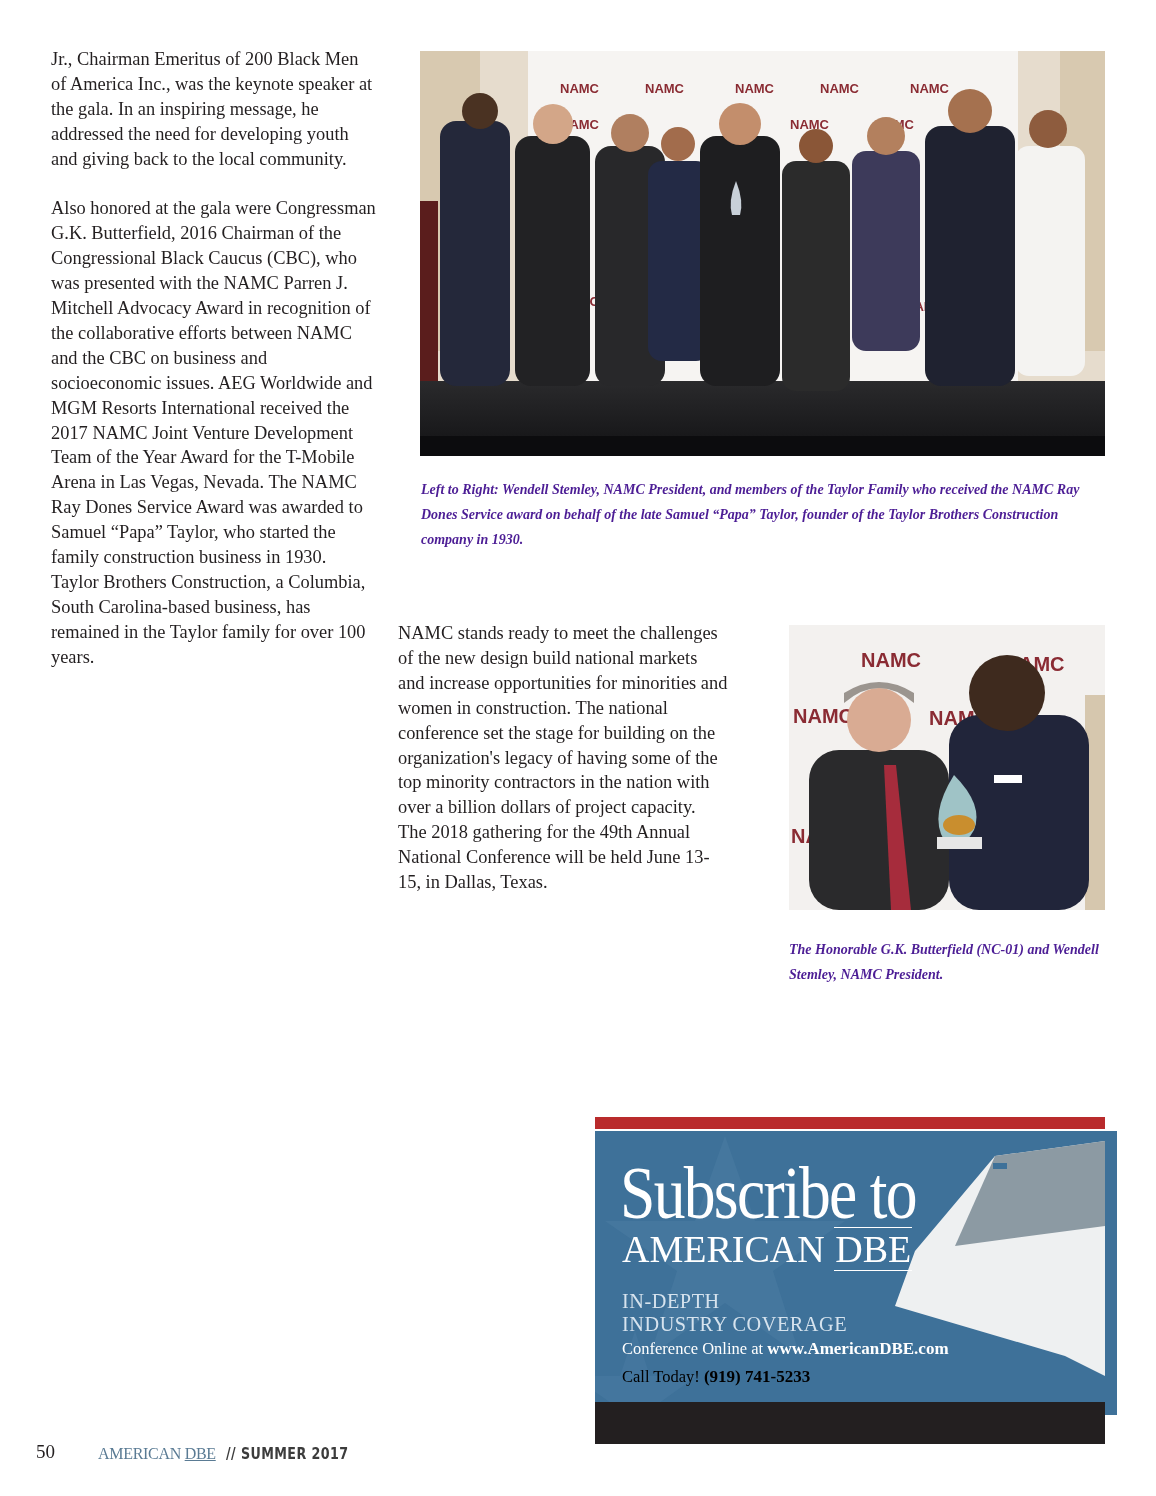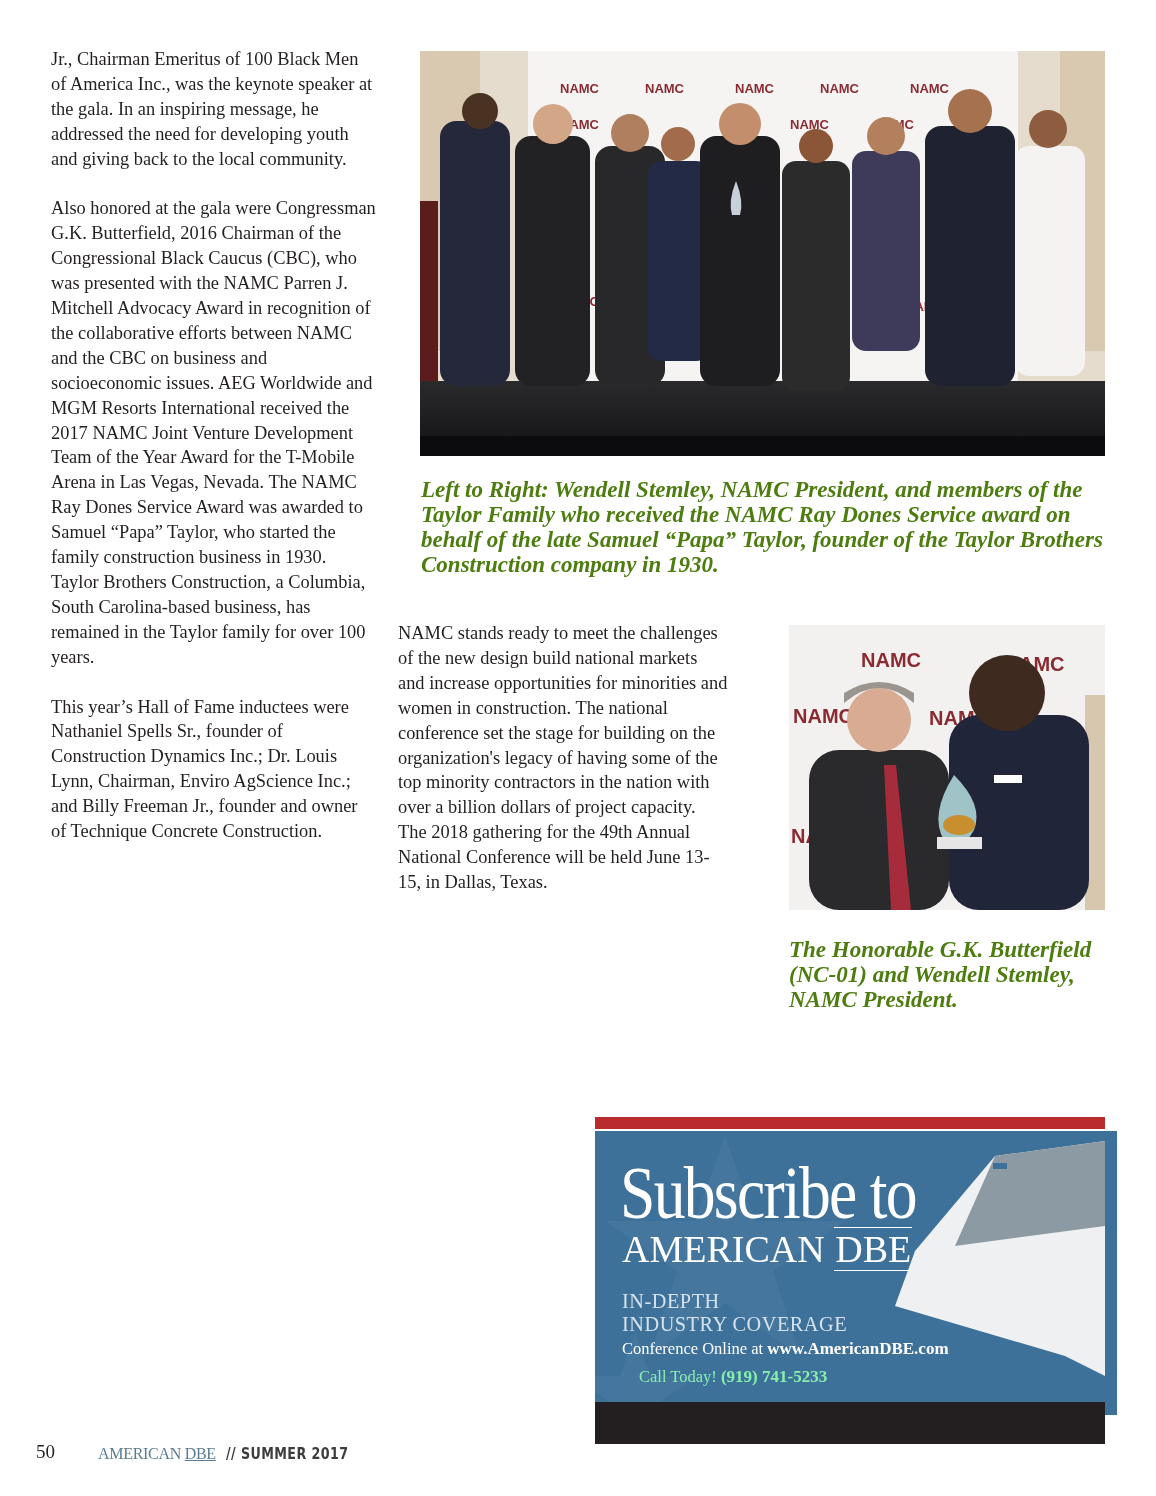--- a/index.html
+++ b/index.html
@@ -2,53 +2,52 @@
 <html><head>
 <meta charset="utf-8">
 <style>
   html, body { margin: 0; padding: 0; background: #ffffff; }
   body { width: 1156px; height: 1496px; position: relative; overflow: hidden;
          font-family: "Liberation Serif", "DejaVu Serif", serif; color: #231f20; }
   .col { position: absolute; font-size: 18.4px; line-height: 24.9px; }
   .col p { margin: 0 0 24.9px 0; }
   .col-left { left: 51px; top: 47px; width: 325px; }
   .col-mid { left: 398px; top: 621px; width: 330px; }
-  .caption { position: absolute; font-style: italic; font-weight: bold; font-size: 23px; line-height: 25px; color: #4d7c0f; }
+  .caption { position: absolute; font-style: italic; font-weight: bold; font-size: 14px; line-height: 25px; color: #4c1d95; }
   .caption-1 { left: 421px; top: 477px; width: 690px; }
   .caption-2 { left: 789px; top: 937px; width: 325px; }
 
   .photo { position: absolute; overflow: hidden; }
   .photo-1 { left: 420px; top: 51px; width: 685px; height: 405px; background: #e9e1d5; }
   .photo-2 { left: 789px; top: 625px; width: 316px; height: 285px; background: #f4f2f0; }
 
   .ad { position: absolute; left: 595px; top: 1117px; width: 510px; height: 327px; }
   .ad-red { position: absolute; left: 0; top: 0; width: 510px; height: 12px; background: #b92b2c; }
   .ad-blue { position: absolute; left: 0; top: 14px; width: 510px; height: 284px; background: #3e7199; overflow: hidden; padding-left: 12px; }
   .ad-black { position: absolute; left: 0; top: 285px; width: 510px; height: 42px; background: #231f20; }
   .ad-sub { position: absolute; left: 25px; top: 22px; font-size: 74px; line-height: 80px; color: #ffffff; letter-spacing: -2px; transform: scaleX(0.86); transform-origin: left top; white-space: nowrap; }
   .ad-brand { position: absolute; left: 27px; top: 96px; font-size: 38px; color: #ffffff; white-space: nowrap; letter-spacing: 0px; }
   .ad-brand .dbe { border-top: 1.5px solid #fff; border-bottom: 1.5px solid #fff; padding: 0 1px; }
   .ad-indepth { position: absolute; left: 27px; top: 158px; font-size: 22px; line-height: 23px; color: #d6e3ee; letter-spacing: 0.6px; transform: scaleX(0.92); transform-origin: left top; white-space: nowrap; }
   .ad-online { position: absolute; left: 27px; top: 208px; font-size: 16.5px; color: #ffffff; white-space: nowrap; }
-  .ad-call { position: absolute; left: 44px; top: 236px; font-size: 16.5px; color: #86efac; white-space: nowrap; }
+  .ad-call { position: absolute; left: 27px; top: 236px; font-size: 16.5px; color: #000000; white-space: nowrap; }
   .ad-online b, .ad-call b { font-weight: bold; font-size: 17px; margin-top: 21px; }
 
   .footer { position: absolute; left: 36px; top: 1441px; height: 30px; white-space: nowrap; }
   .page-num { position: absolute; left: 0; top: 0; font-size: 19px; color: #231f20; }
   .foot-brand { position: absolute; left: 62px; top: 4px; font-size: 16px; color: #5a7b94; letter-spacing: -0.3px; }
   .foot-brand .dbe { text-decoration: underline; }
   .foot-issue { position: absolute; left: 190px; top: 4px; font-family: "DejaVu Sans", sans-serif; font-size: 15.5px; font-weight: bold; color: #3c3c3c; transform: scaleX(0.82); transform-origin: left top; letter-spacing: 0.5px; }
 </style>
 </head>
 <body>
 
 <div class="col col-left">
-  <p>Jr., Chairman Emeritus of 100 Black Men of America Inc., was the keynote speaker at the gala. In an inspiring message, he addressed the need for developing youth and giving back to the local community.</p>
+  <p>Jr., Chairman Emeritus of 200 Black Men of America Inc., was the keynote speaker at the gala. In an inspiring message, he addressed the need for developing youth and giving back to the local community.</p>
   <p>Also honored at the gala were Congressman G.K. Butterfield, 2016 Chairman of the Congressional Black Caucus (CBC), who was presented with the NAMC Parren J. Mitchell Advocacy Award in recognition of the collaborative efforts between NAMC and the CBC on business and socioeconomic issues. AEG Worldwide and MGM Resorts International received the 2017 NAMC Joint Venture Development Team of the Year Award for the T-Mobile Arena in Las Vegas, Nevada. The NAMC Ray Dones Service Award was awarded to Samuel “Papa” Taylor, who started the family construction business in 1930. Taylor Brothers Construction, a Columbia, South Carolina-based business, has remained in the Taylor family for over 100 years.</p>
-  <p>This year’s Hall of Fame inductees were Nathaniel Spells Sr., founder of Construction Dynamics Inc.; Dr. Louis Lynn, Chairman, Enviro AgScience Inc.; and Billy Freeman Jr., founder and owner of Technique Concrete Construction.</p>
 </div>
 
 <div class="photo photo-1" title="Group photo of nine people on stage in front of NAMC backdrop">
   <svg width="685" height="405" viewBox="0 0 685 405">
     <defs>
       <linearGradient id="stage" x1="0" y1="0" x2="0" y2="1">
         <stop offset="0" stop-color="#2a2a2c"></stop>
           <stop offset="1" stop-color="#121214"></stop>
       </linearGradient>
     </defs>

